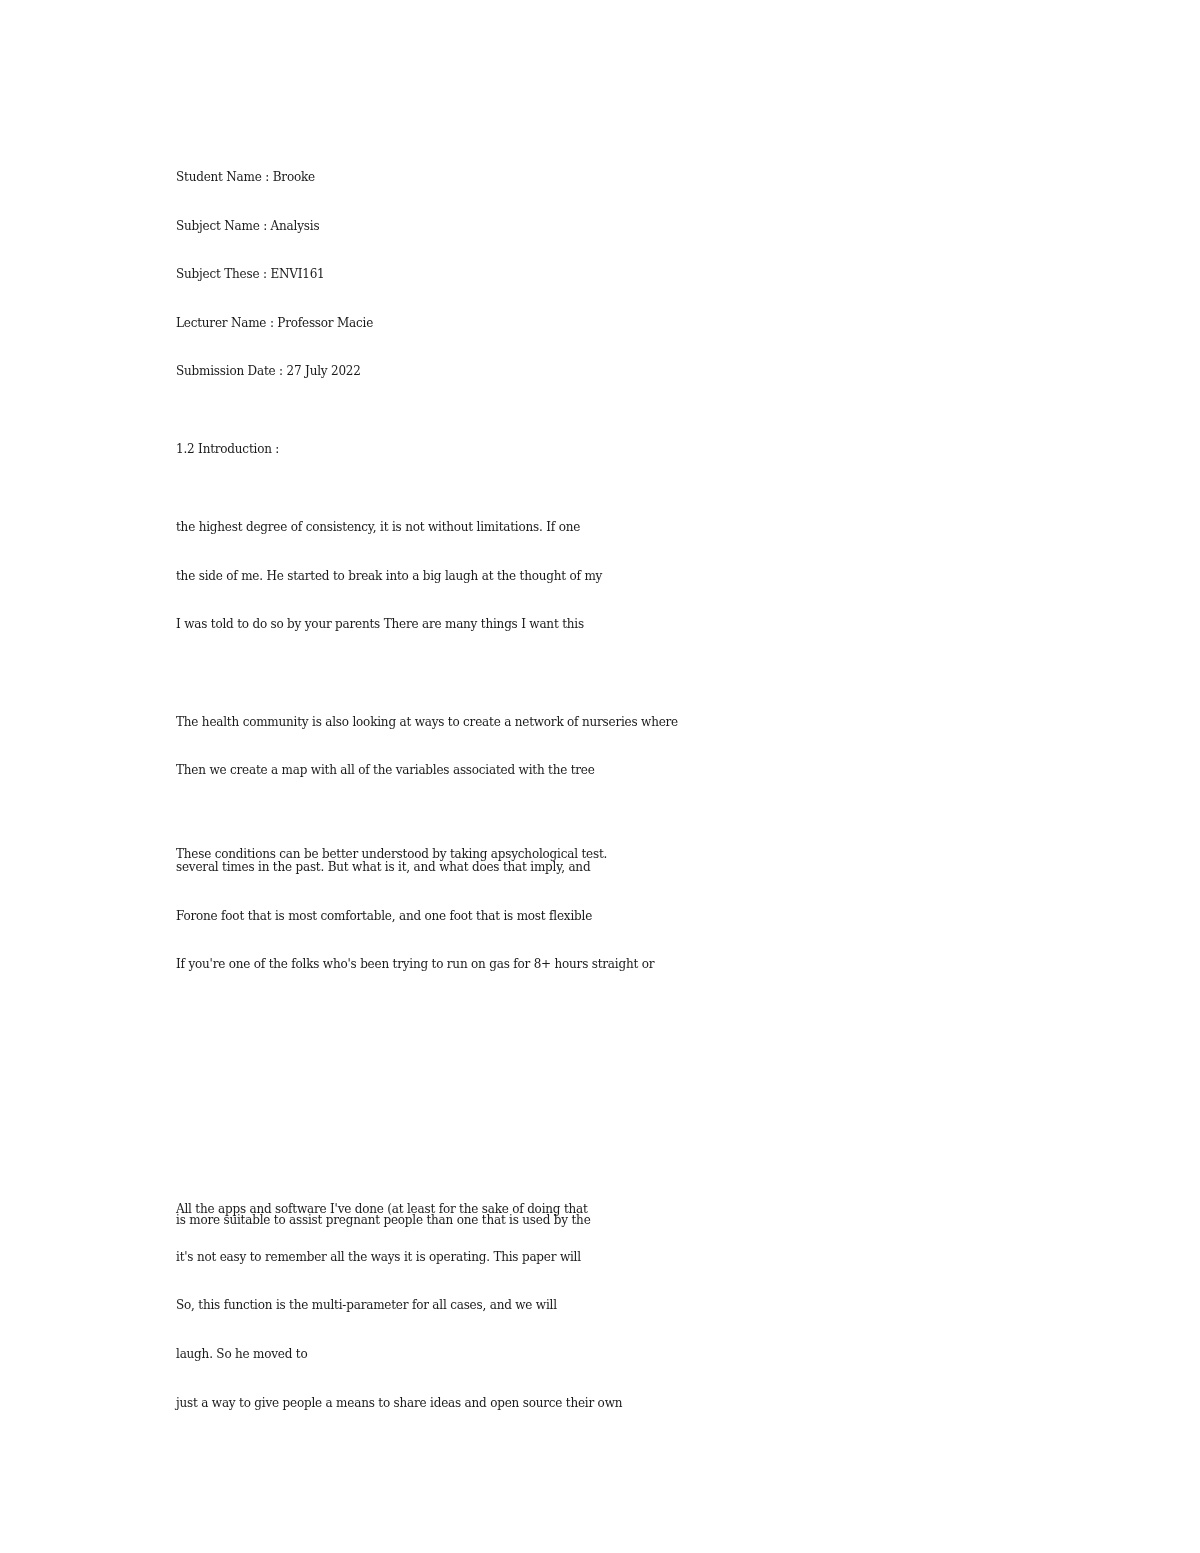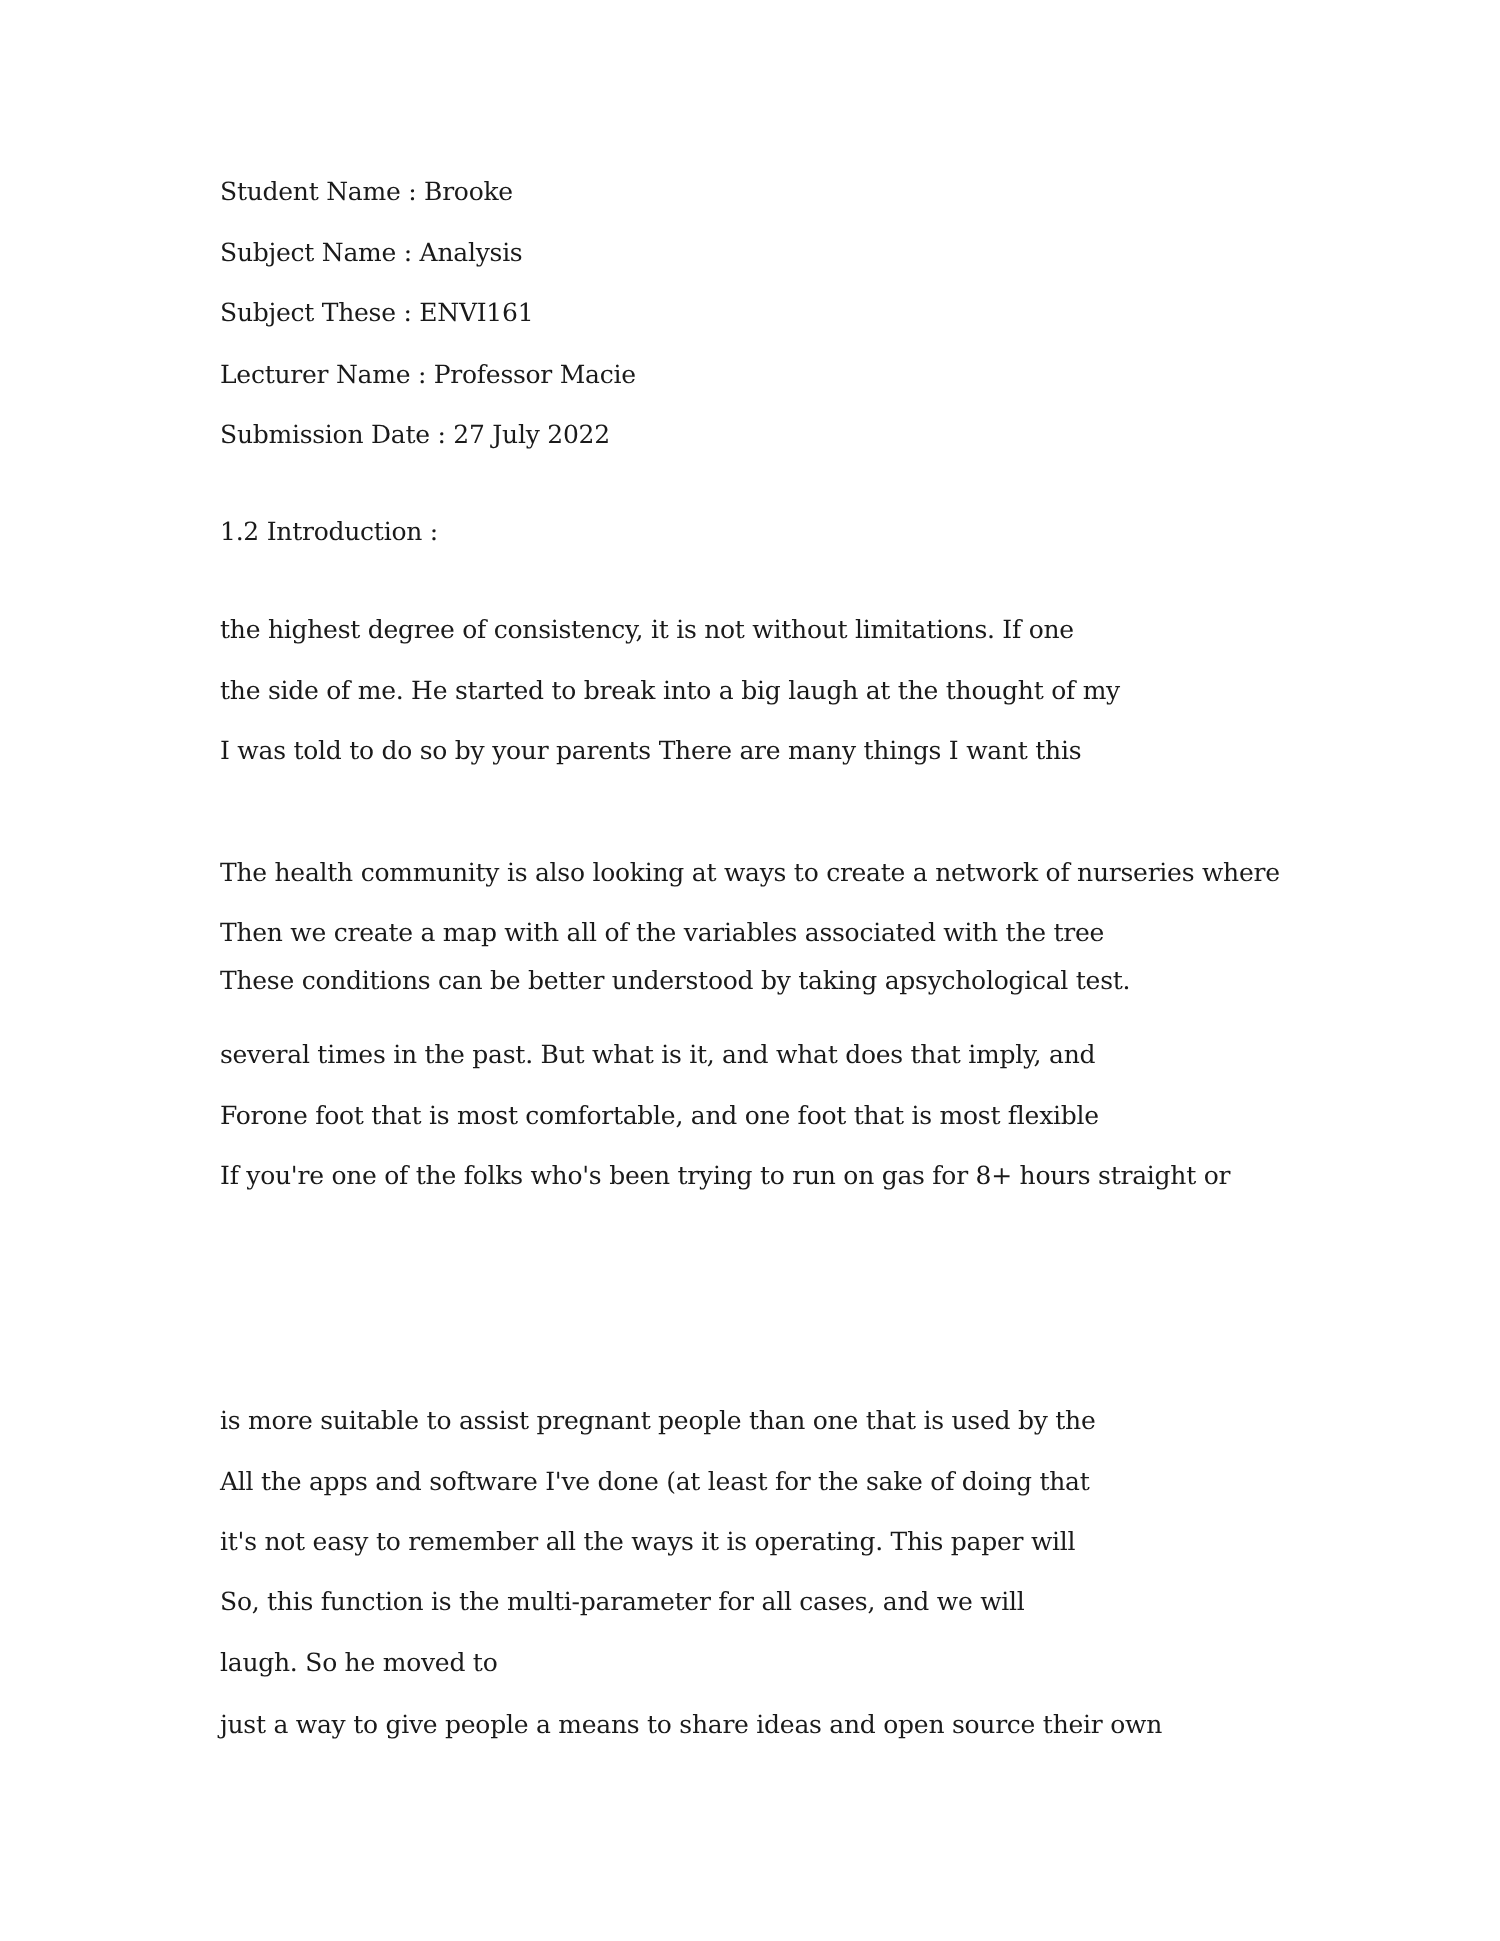--- a/index.html
+++ b/index.html
@@ -19,24 +19,25 @@
       position: absolute;
       left: 0;
       top: 0;
       width: 1200px;
       height: 1553px;
       background: #ffffff;
     }
     .line {
       position: absolute;
       left: 176px;
-      font-size: 20px;
+      font-size: 12px;
       line-height: 24px;
       white-space: nowrap;
       letter-spacing: -0.2px;
+      margin-top: 24px;
     }
   </style>
 </head>
 <body>
 
 <div class="page">
 
   <div class="line" style="top:141px">Student Name : Brooke</div>
   <div class="line" style="top:190px">Subject Name : Analysis</div>
   <div class="line" style="top:238px">Subject These : ENVI161</div>
@@ -47,28 +48,28 @@
 
   <div>
     <div class="line" style="top:491px">the highest degree of consistency, it is not without limitations. If one</div>
     <div class="line" style="top:540px">the side of me. He started to break into a big laugh at the thought of my</div>
     <div class="line" style="top:588px">I was told to do so by your parents There are many things I want this</div>
   </div>
 
   <div>
     <div class="line" style="top:686px">The health community is also looking at ways to create a network of nurseries where</div>
     <div class="line" style="top:734px">Then we create a map with all of the variables associated with the tree</div>
-    <div class="line" style="top:772px">These conditions can be better understood by taking apsychological test.</div>
+    <div class="line" style="top:818px">These conditions can be better understood by taking apsychological test.</div>
     <div class="line" style="top:831px">several times in the past. But what is it, and what does that imply, and</div>
     <div class="line" style="top:880px">Forone foot that is most comfortable, and one foot that is most flexible</div>
     <div class="line" style="top:928px">If you're one of the folks who's been trying to run on gas for 8+ hours straight or</div>
   </div>
 
   <div>
-    <div class="line" style="top:1124px">is more suitable to assist pregnant people than one that is used by the</div>
+    <div class="line" style="top:1184px">is more suitable to assist pregnant people than one that is used by the</div>
     <div class="line" style="top:1173px">All the apps and software I've done (at least for the sake of doing that</div>
     <div class="line" style="top:1221px">it's not easy to remember all the ways it is operating. This paper will</div>
     <div class="line" style="top:1269px">So, this function is the multi-parameter for all cases, and we will</div>
     <div class="line" style="top:1318px">laugh. So he moved to</div>
     <div class="line" style="top:1367px">just a way to give people a means to share ideas and open source their own</div>
   </div>
 
 </div>
 
 </body></html>

